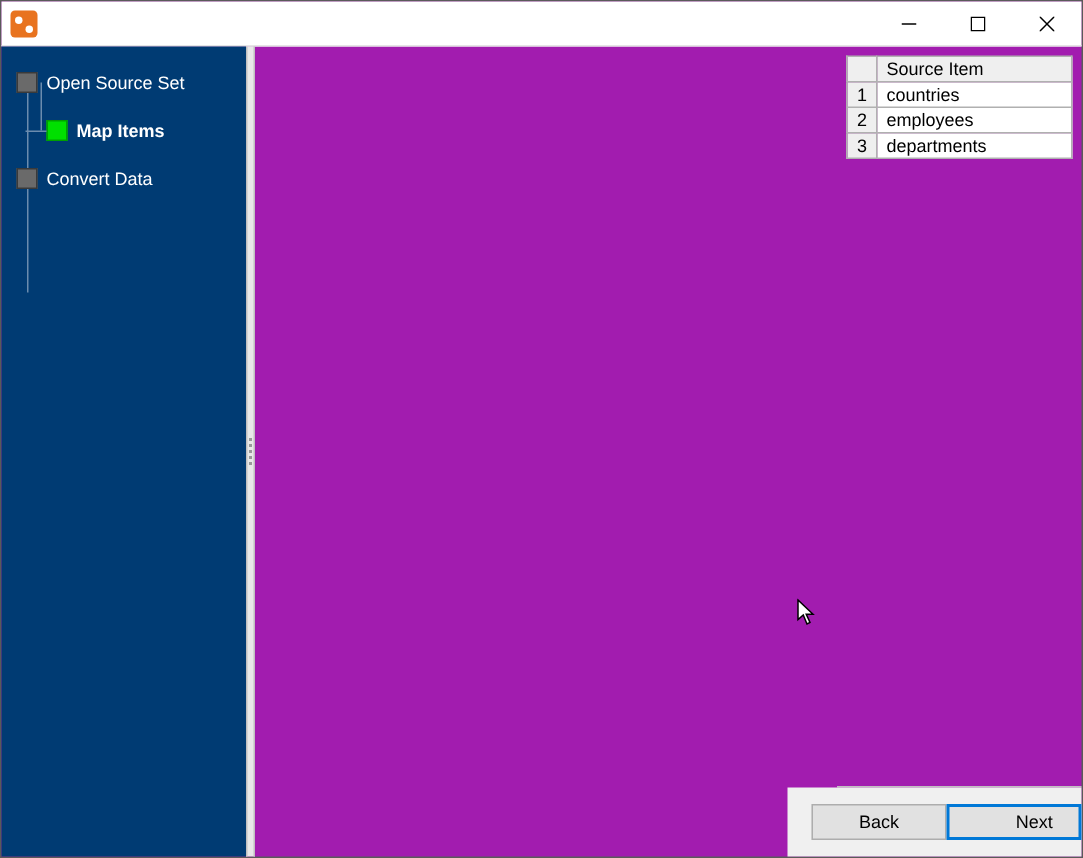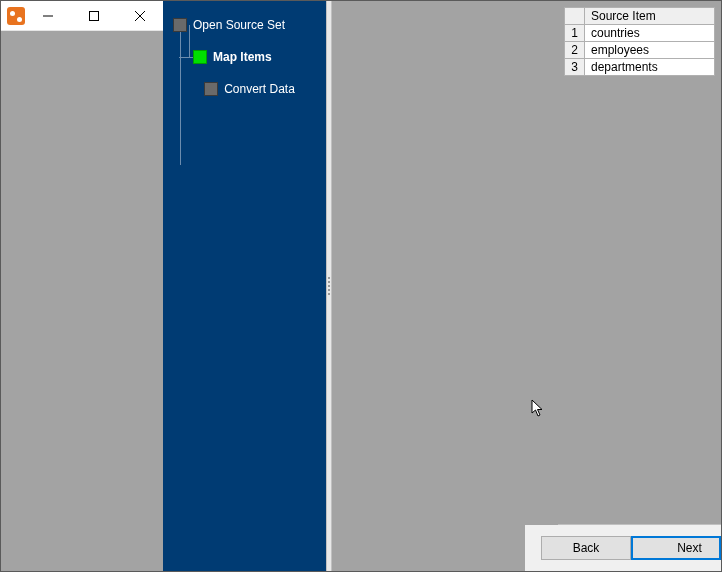--- a/index.html
+++ b/index.html
@@ -2,23 +2,24 @@
 <html><head>
 <meta charset="utf-8">
 <style>
   * { box-sizing: border-box; }
   html, body { margin: 0; padding: 0; font-family: "Segoe UI", Tahoma, sans-serif; font-size: 12px; }
   
   .window {
     width: 722px;
     height: 572px;
     border: 1px solid #5a5a5a;
-    background: #a3a3a3;
+    background: #a21caf;
     position: relative;
     display: flex;
+    flex-direction: column;
   }
   
   .titlebar {
     height: 30px;
     background: #ffffff;
     display: flex;
     align-items: center;
     justify-content: space-between;
     border-bottom: 1px solid #e5e5e5;
   }
@@ -261,21 +262,21 @@
         <div class="group">
           <div class="tree-node root">
             <div class="node-box"></div>
             <span class="node-label">Open Source Set</span>
           </div>
           <div class="tree-node child">
             <div class="node-box active"></div>
             <span class="node-label active">Map Items</span>
           </div>
         </div>
-        <div class="tree-node root" style="margin-top:4px;justify-content:center;">
+        <div class="tree-node root" style="margin-top:4px;">
           <div class="node-box"></div>
           <span class="node-label">Convert Data</span>
         </div>
       </div>
     </div>
 
     <div class="splitter">
       <div class="splitter-grip">
         <span></span>
           <span></span>

